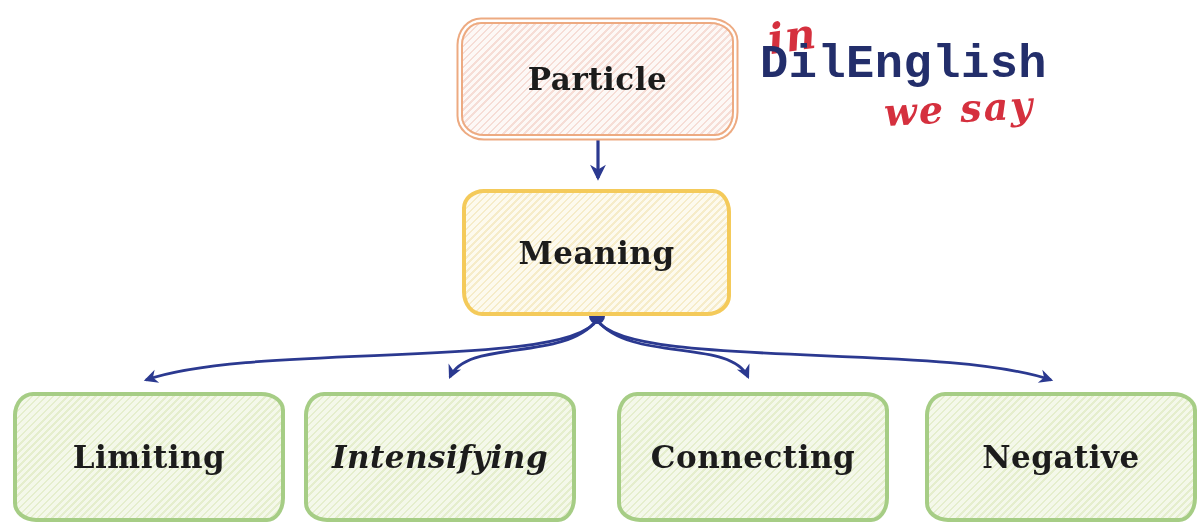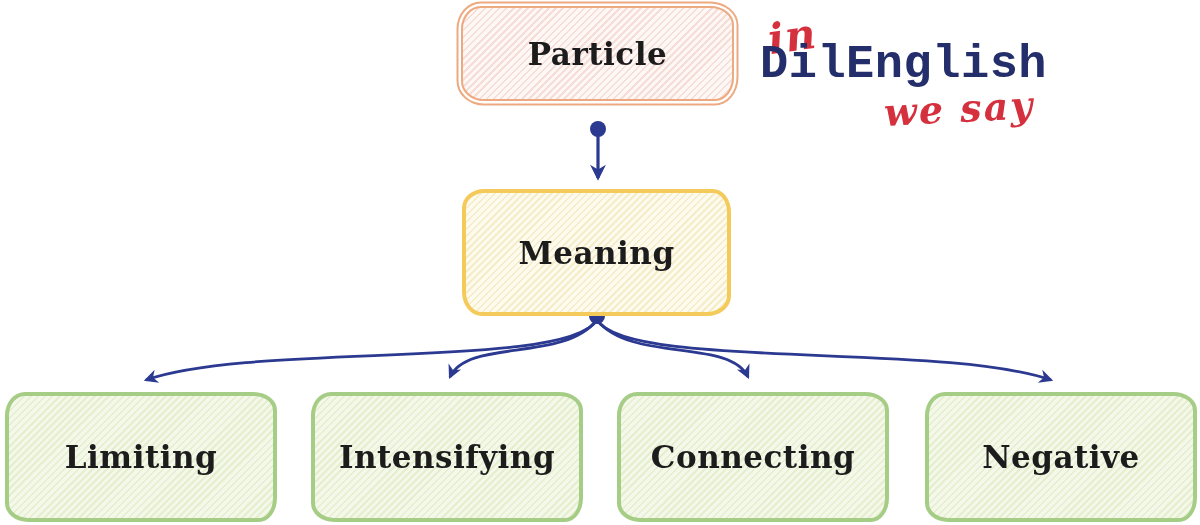--- a/index.html
+++ b/index.html
@@ -26,21 +26,21 @@
   }
   .node-label {
     font-weight: 700;
     font-size: 31px;
     color: #1c1c1c;
     letter-spacing: 0.5px;
     text-align: center;
   }
   
   .node-particle {
-    left: 461px; top: 6px; width: 273px; height: 95px;
+    left: 461px; top: 22px; width: 273px; height: 114px;
     border: 2px solid #edaa81;
     border-radius: 20px 24px 19px 23px / 23px 19px 24px 20px;
     box-shadow: 0 0 0 2.5px #ffffff, 0 0 0 4.5px #edaa81;
     background: repeating-linear-gradient(135deg,
       #f6ddd6 0, #f6ddd6 1.8px, #fdf8f6 1.8px, #fdf8f6 5px);
   }
   
   .node-meaning {
     left: 462px; top: 189px; width: 269px; height: 127px;
     border: 4px solid #f4ca5a;
@@ -49,22 +49,22 @@
       #f6ecc9 0, #f6ecc9 1.8px, #fdfaee 1.8px, #fdfaee 5px);
   }
   
   .node-leaf {
     top: 392px; width: 272px; height: 130px;
     border: 4.5px solid #a6cd85;
     border-radius: 20px 24px 18px 23px / 23px 18px 24px 19px;
     background: repeating-linear-gradient(135deg,
       #e5eecd 0, #e5eecd 1.8px, #f4f8ea 1.8px, #f4f8ea 5px);
   }
-  .node-leaf-0 { left: 5px; }
-  .node-leaf-1 { left: 311px; }
+  .node-leaf-0 { left: 13px; }
+  .node-leaf-1 { left: 304px; font-style: italic; }
   .node-leaf-2 { left: 617px; }
   .node-leaf-3 { left: 925px; }
 
   
   .logo { position: absolute; left: 760px; top: 10px; width: 280px; height: 135px; }
   .logo-in {
     position: absolute; left: 8px; top: 2px;
     font-family: "DejaVu Serif", serif;
     font-style: italic; font-weight: 700;
     font-size: 42px; color: #d5303e;

